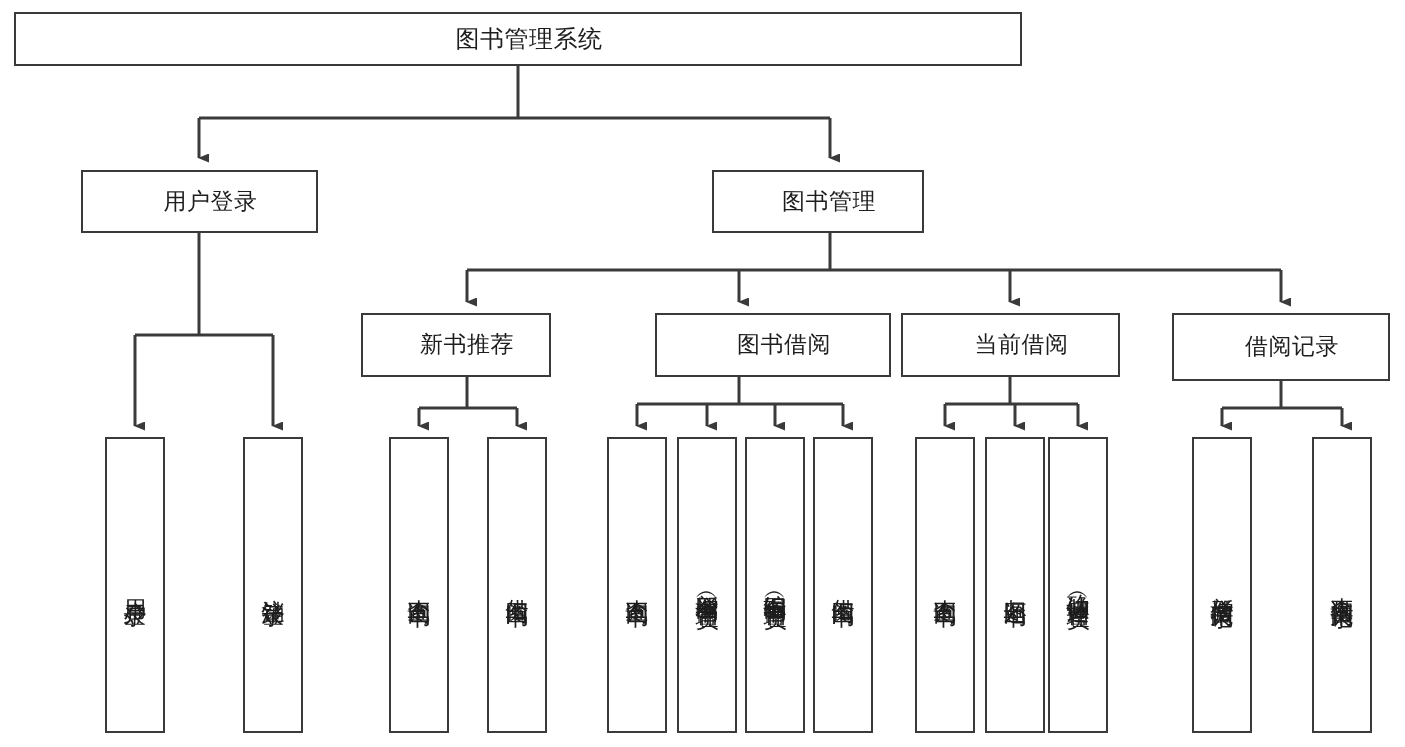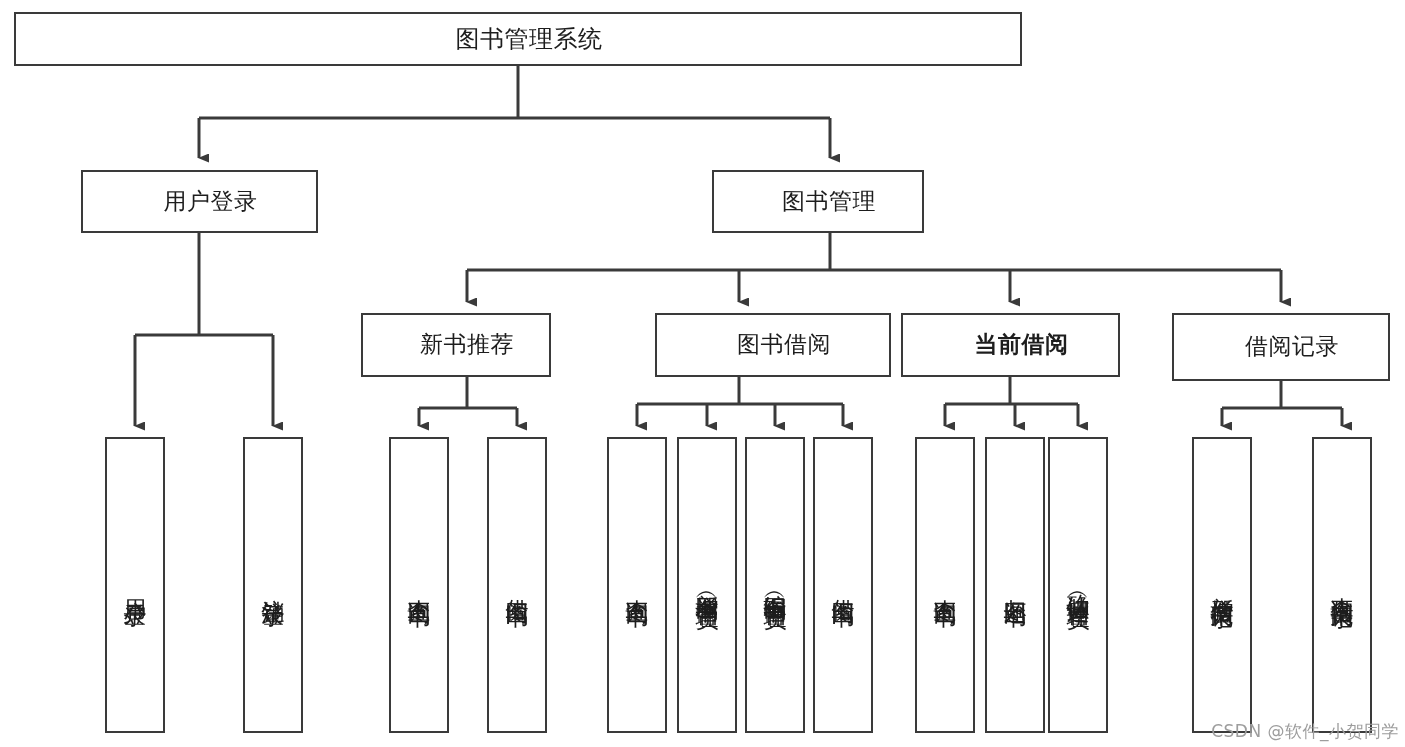--- a/index.html
+++ b/index.html
@@ -134,21 +134,21 @@
       </div>
       <div class="node node-h" style="left: 712px; top: 170px; width: 212px; height: 63px;">
         <span>图书管理</span>
       </div>
       <div class="node node-h" style="left: 361px; top: 313px; width: 190px; height: 64px;">
         <span>新书推荐</span>
       </div>
       <div class="node node-h" style="left: 631px; top: 313px; width: 236px; height: 64px; margin-left: 24px;">
         <span>图书借阅</span>
       </div>
-      <div class="node node-h" style="left: 901px; top: 313px; width: 219px; height: 64px; font-weight: bold;">
+      <div class="node node-h" style="left: 901px; top: 313px; width: 219px; height: 64px;">
         <span>当前借阅</span>
       </div>
       <div class="node node-h" style="left: 1172px; top: 313px; width: 218px; height: 68px;">
         <span>借阅记录</span>
       </div>
       <div class="node node-v" style="left: 105px; top: 437px; width: 60px; height: 296px;">
         <span class="vlabel">用户登录</span>
       </div>
       <div class="node node-v" style="left: 243px; top: 437px; width: 60px; height: 296px;">
         <span class="vlabel">注销登录</span>
@@ -181,15 +181,14 @@
         <span class="vlabel">确认归还（管理员）</span>
       </div>
       <div class="node node-v" style="left: 1192px; top: 437px; width: 60px; height: 296px;">
         <span class="vlabel">新增借阅记录</span>
       </div>
       <div class="node node-v" style="left: 1312px; top: 437px; width: 60px; height: 296px;">
         <span class="vlabel">查询借阅记录</span>
       </div>
     </div>
 
-  <div id="watermark">CSDN @软件_小贺同学</div>
 
 </div>
 
 </body></html>

